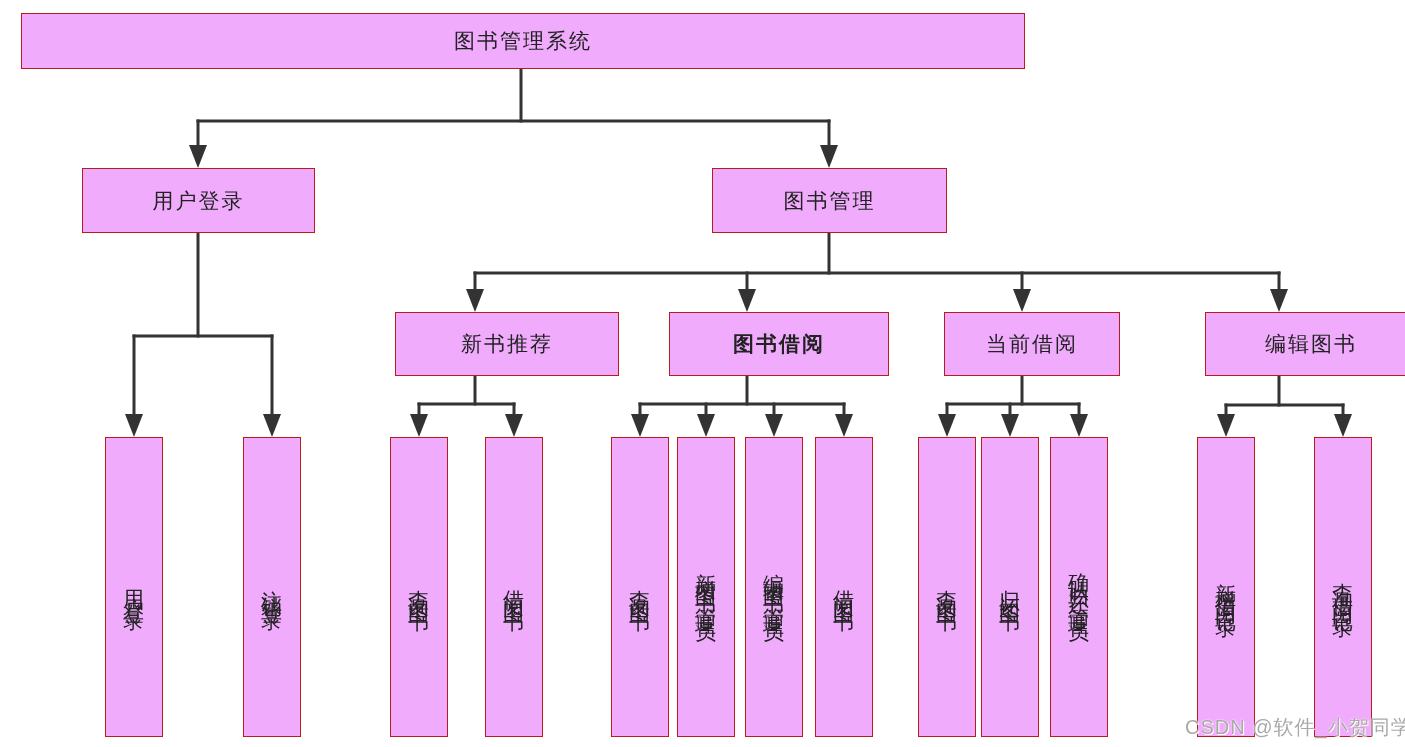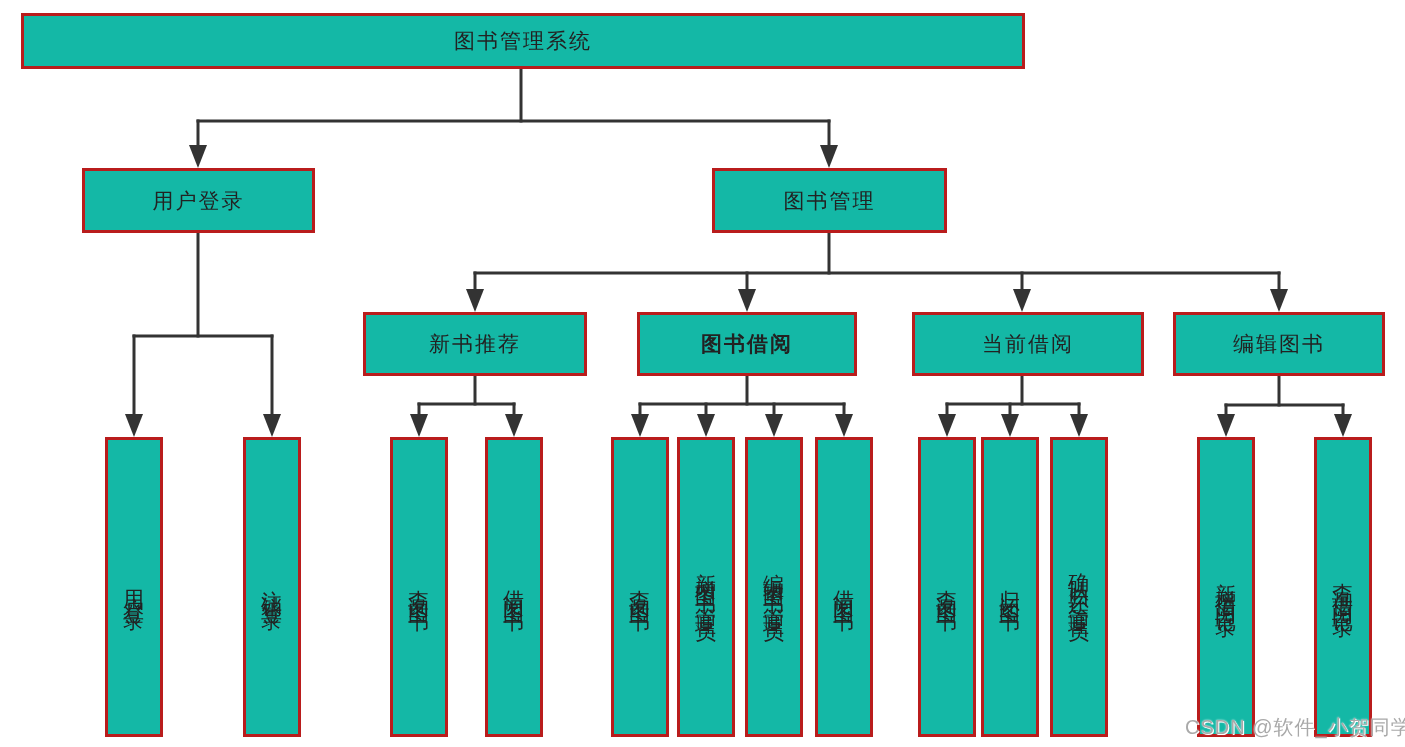--- a/index.html
+++ b/index.html
@@ -18,22 +18,22 @@
   .connectors {
     position: absolute;
     left: 0; top: 0;
     width: 1405px;
     height: 747px;
     z-index: 1;
   }
   .box {
     position: absolute;
     box-sizing: border-box;
-    border: 3px solid #b91c1c;
-    background: #14b8a6;
+    border: 1px solid #b91c1c;
+    background: #f0abfc;
     color: #222222;
     display: flex;
     align-items: center;
     justify-content: center;
     z-index: 2;
     font-size: 21px;
     letter-spacing: 2px;
     white-space: nowrap;
   }
   .box.vertical {
@@ -42,24 +42,24 @@
     letter-spacing: 7px;
     line-height: 1;
     white-space: normal;
   }
   
   .n-root   { left: 21px;   top: 13px;  width: 1004px; height: 56px; }
   
   .n-login  { left: 82px;   top: 168px; width: 233px;  height: 65px; }
   .n-mgmt   { left: 712px;  top: 168px; width: 235px;  height: 65px; }
   
-  .n-l3     { top: 312px; height: 64px; }
+  .n-l3     { top: 312px; height: 64px; margin-left: 32px; }
   .n-rec    { left: 363px;  width: 224px; }
   .n-borrow { left: 637px;  width: 220px; font-weight: bold; }
-  .n-cur    { left: 912px;  width: 232px; }
+  .n-cur    { left: 912px;  width: 176px; }
   .n-hist   { left: 1173px; width: 212px; }
   
   .leaf     { top: 437px; height: 300px; width: 58px; }
   .lf-a1 { left: 105px; }
   .lf-a2 { left: 243px; }
   .lf-b1 { left: 390px; }
   .lf-b2 { left: 485px; }
   .lf-c1 { left: 611px; }
   .lf-c2 { left: 677px; }
   .lf-c3 { left: 745px; }

